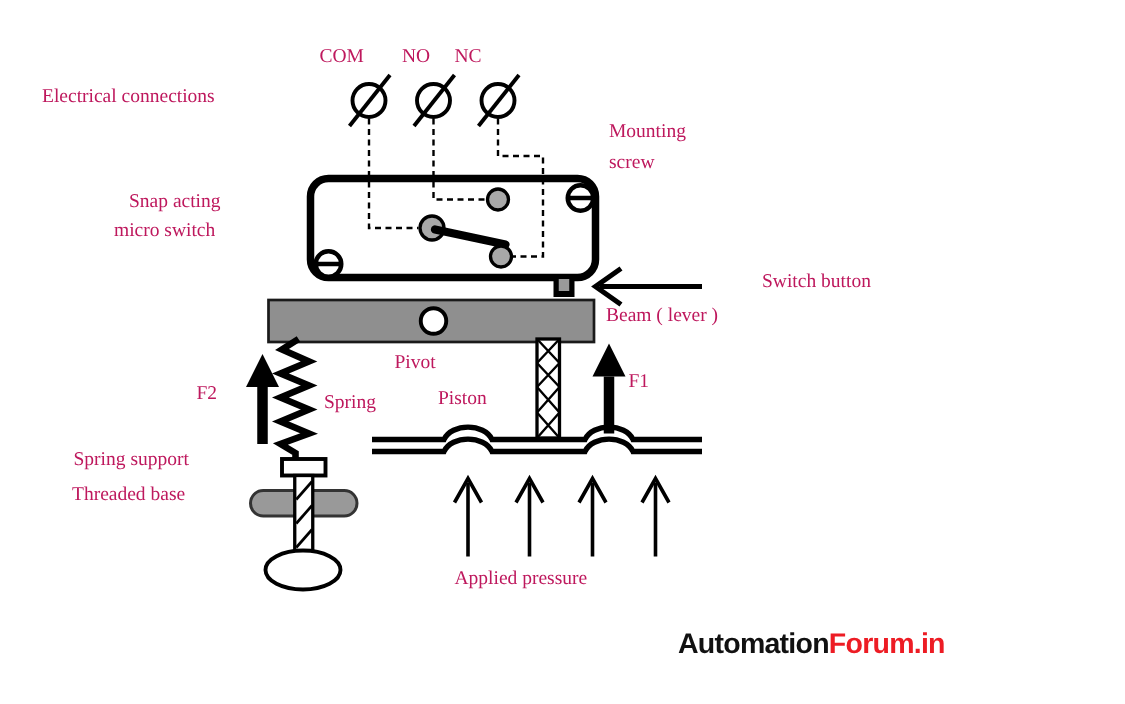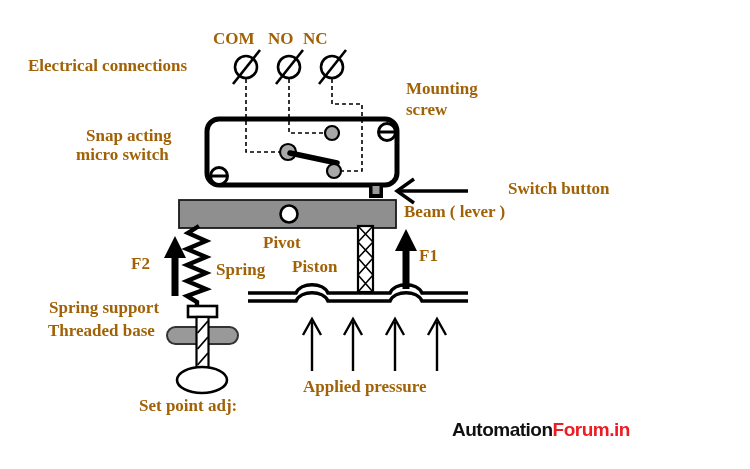--- a/index.html
+++ b/index.html
@@ -2,21 +2,21 @@
 <html><head>
 <meta charset="utf-8">
 <style>
   html,body{margin:0;padding:0;background:#fff;}
   .stage{
     position:relative;width:750px;height:469px;background:#ffffff;
     overflow:hidden;font-family:"Liberation Serif",serif;
   }
   .stage svg{position:absolute;left:0;top:0;}
   .lbl{
-    position:absolute;font-weight:bold;font-size:17px;color:#a16207;
+    position:absolute;font-weight:normal;font-size:13px;color:#be185d;
     white-space:nowrap;line-height:1.05;
   }
   .logo{
     position:absolute;left:452px;top:419px;
     font-family:"Liberation Sans",sans-serif;font-weight:bold;font-size:19px;
     white-space:nowrap;letter-spacing:-0.5px;
   }
   .logo .black{color:#111111;}
   .logo .red{color:#ed1c24;}
 </style>
@@ -133,20 +133,19 @@
   <div class="lbl" style="left:292px;top:258px;">Piston</div>
   <div class="lbl" style="left:216px;top:261px;">Spring</div>
 
   <div class="lbl" style="left:131px;top:255px;">F2</div>
   <div class="lbl" style="left:419px;top:247px;">F1</div>
 
 
   <div class="lbl" style="left:49px;top:299px;">Spring support</div>
   <div class="lbl" style="left:48px;top:322px;">Threaded base</div>
 
-  <div class="lbl" style="left:139px;top:397px;">Set point adj:</div>
   <div class="lbl" style="left:303px;top:378px;">Applied pressure</div>
 
   <div class="logo">
     <span class="black">Automation</span><span class="red">Forum.in</span>
   </div>
 
 </div>
 
 </body></html>

